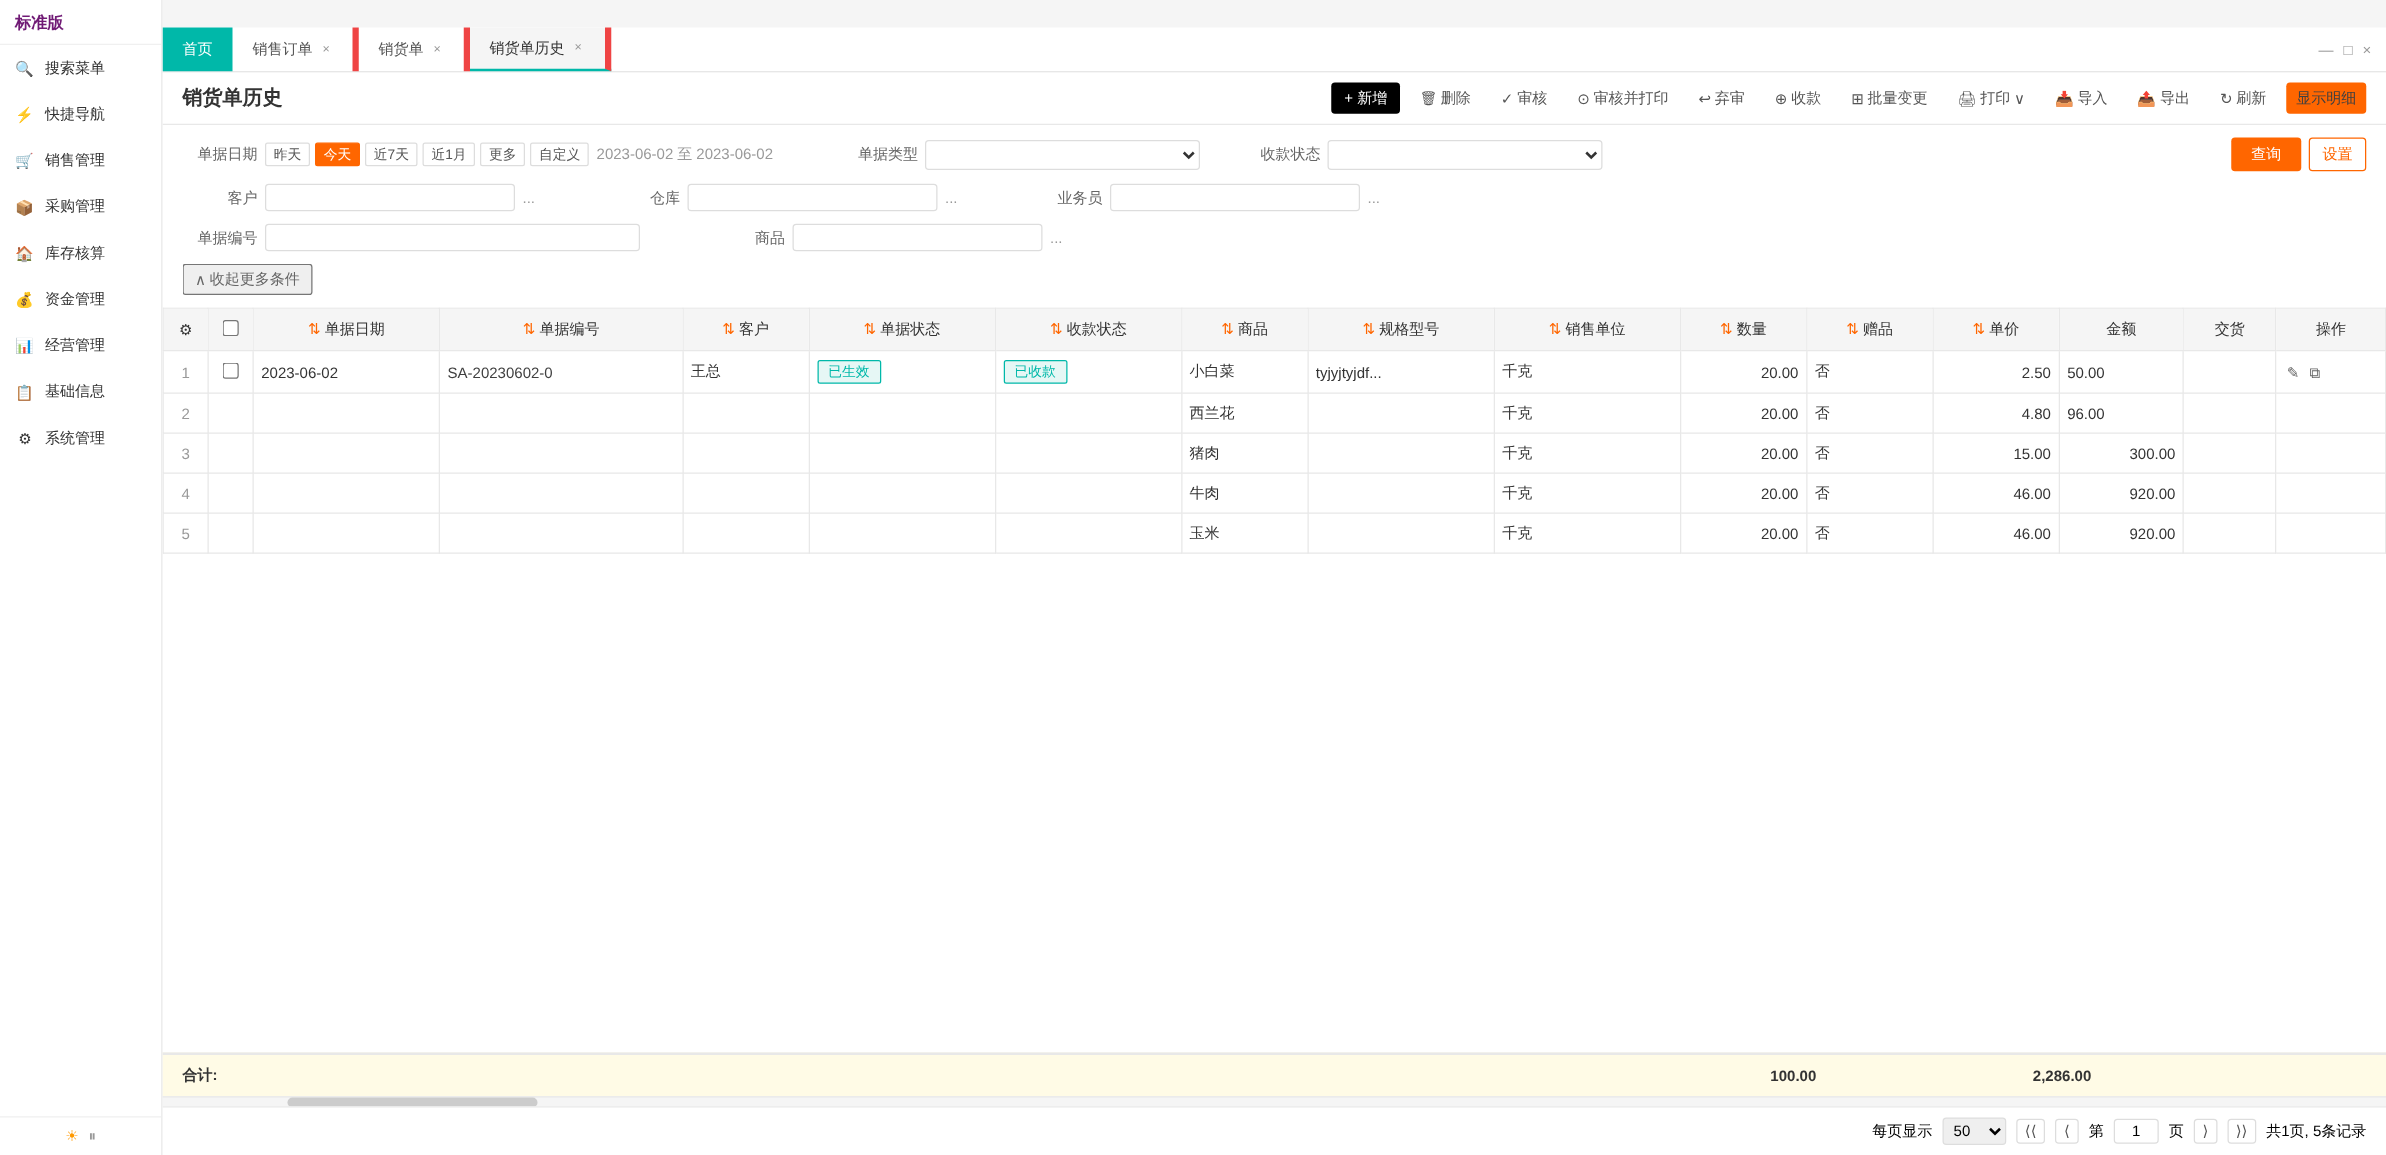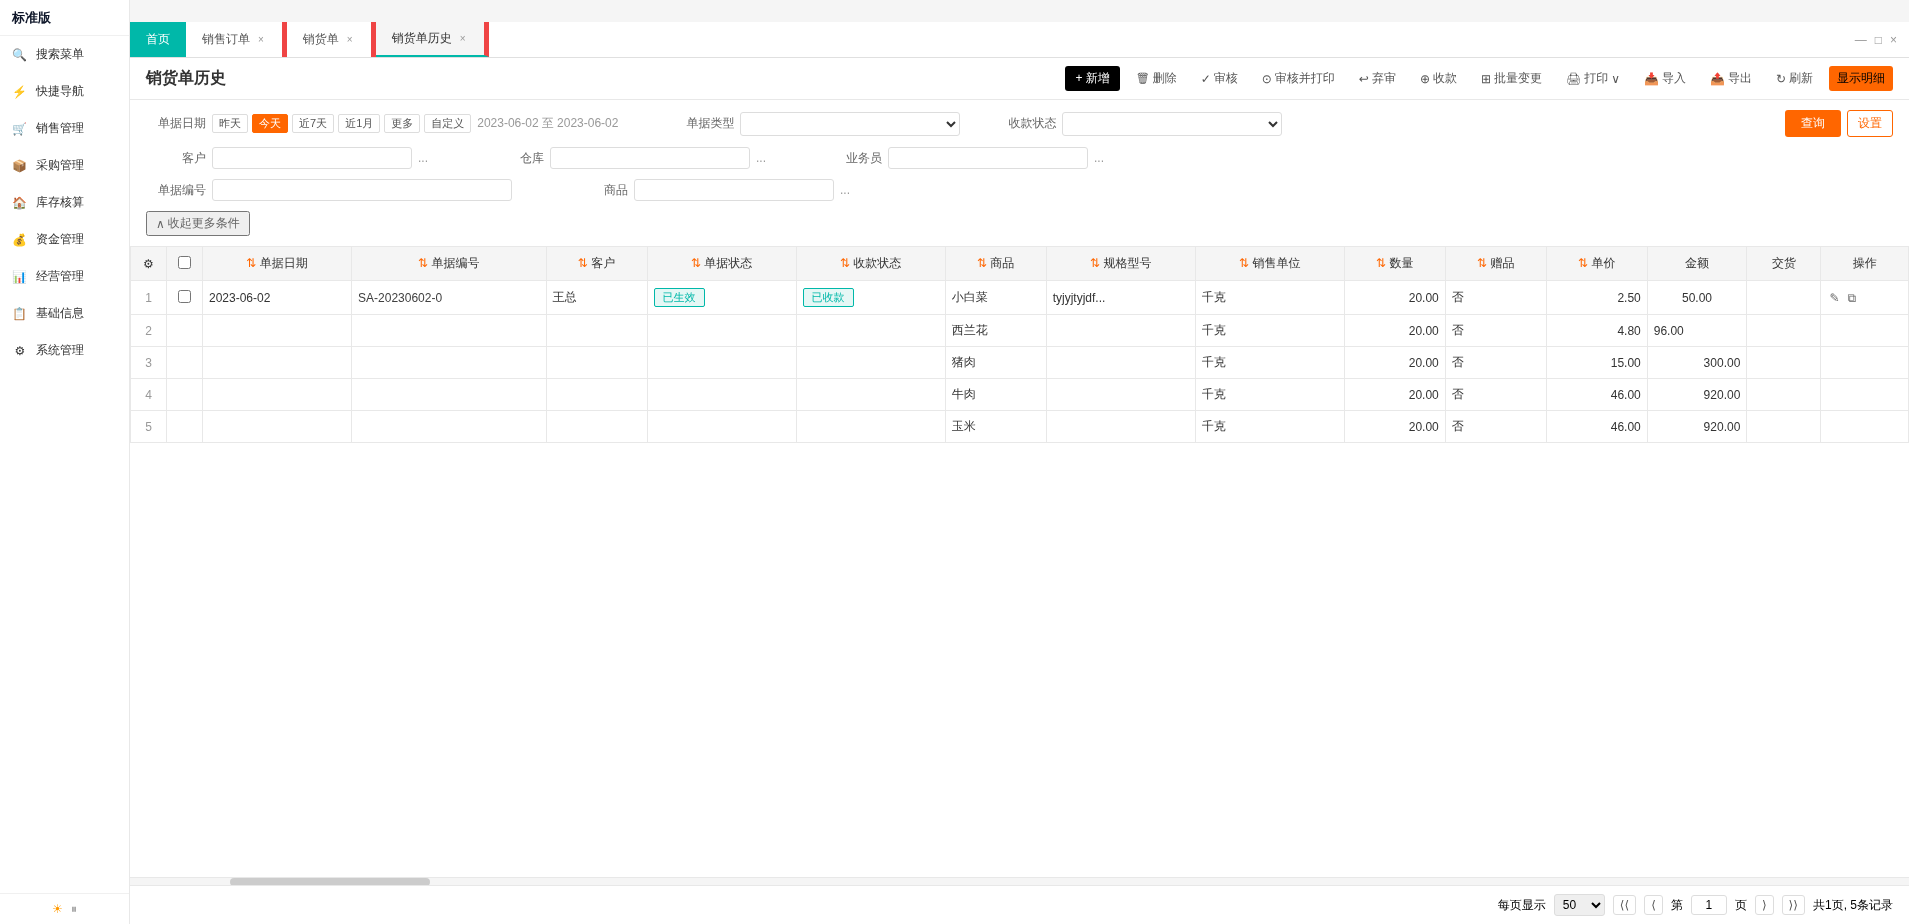--- a/index.html
+++ b/index.html
@@ -9,21 +9,21 @@
     .sidebar {
       width: 130px;
       background: #fff;
       border-right: 1px solid #e8e8e8;
       display: flex;
       flex-direction: column;
       height: 100%;
     }
     .sidebar-logo {
       padding: 10px 12px;
-      color: #0f172a;
+      color: #701a75;
       font-size: 13px;
       font-weight: bold;
       border-bottom: 1px solid #f0f0f0;
       height: 36px;
       display: flex;
       align-items: center;
     }
     .sidebar-item {
       display: flex;
       align-items: center;
@@ -421,21 +421,21 @@
       <span>导入</span>
     </button>
     <button class="toolbar-btn">
       <span>📤</span>
       <span>导出</span>
     </button>
     <button class="toolbar-btn">
       <span>↻</span>
       <span>刷新</span>
     </button>
-    <button class="toolbar-btn" style="background:#ff6600;color:#000000;border-radius:3px;">
+    <button class="toolbar-btn" style="background:#ff6600;color:#404040;border-radius:3px;">
       <span>显示明细</span>
     </button>
   </div>
 
   <div class="filter-section">
 
     <div class="filter-row">
       <div class="filter-field">
         <span class="filter-label">单据日期</span>
         <div class="date-shortcuts">
@@ -544,21 +544,21 @@
             <td><a class="link-text">SA-20230602-0</a></td>
             <td>王总</td>
             <td><span class="status-badge status-active">已生效</span></td>
             <td><span class="status-badge status-collected">已收款</span></td>
             <td>小白菜</td>
             <td>tyjyjtyjdf...</td>
             <td>千克</td>
             <td style="text-align:right;">20.00</td>
             <td>否</td>
             <td style="text-align:right;">2.50</td>
-            <td style="text-align:center;">50.00</td>
+            <td style="text-align:left;">50.00</td>
             <td></td>
             <td>
               <div class="row-actions">
                 <span class="action-icon" title="编辑">✎</span>
                 <span class="action-icon" title="复制">⧉</span>
               </div>
             </td>
           </tr>
           <tr>
             <td style="text-align:center;color:#999;">2</td>
@@ -629,20 +629,28 @@
             <td>否</td>
             <td style="text-align:right;">46.00</td>
             <td style="text-align:right;">920.00</td>
             <td></td>
             <td></td>
           </tr>
         </tbody>
     </table>
   </div>
 
+  <div class="summary-row">
+    <span style="min-width:200px;">合计:</span>
+    <span style="flex:1;"></span>
+    <span style="min-width:120px;text-align:right;padding-right:60px;">100.00</span>
+    <span style="min-width:80px;"></span>
+    <span style="min-width:100px;text-align:right;padding-right:20px;">2,286.00</span>
+    <span style="min-width:200px;"></span>
+  </div>
 
   <div style="height:8px;background:#f5f5f5;border-top:1px solid #e8e8e8;">
     <div style="height:8px;background:#ccc;border-radius:4px;width:200px;margin-left:100px;"></div>
   </div>
 
   <div class="pagination-bar">
     <span>每页显示</span>
     <select class="page-size-select">
       <option>50</option>
       <option>10</option>

